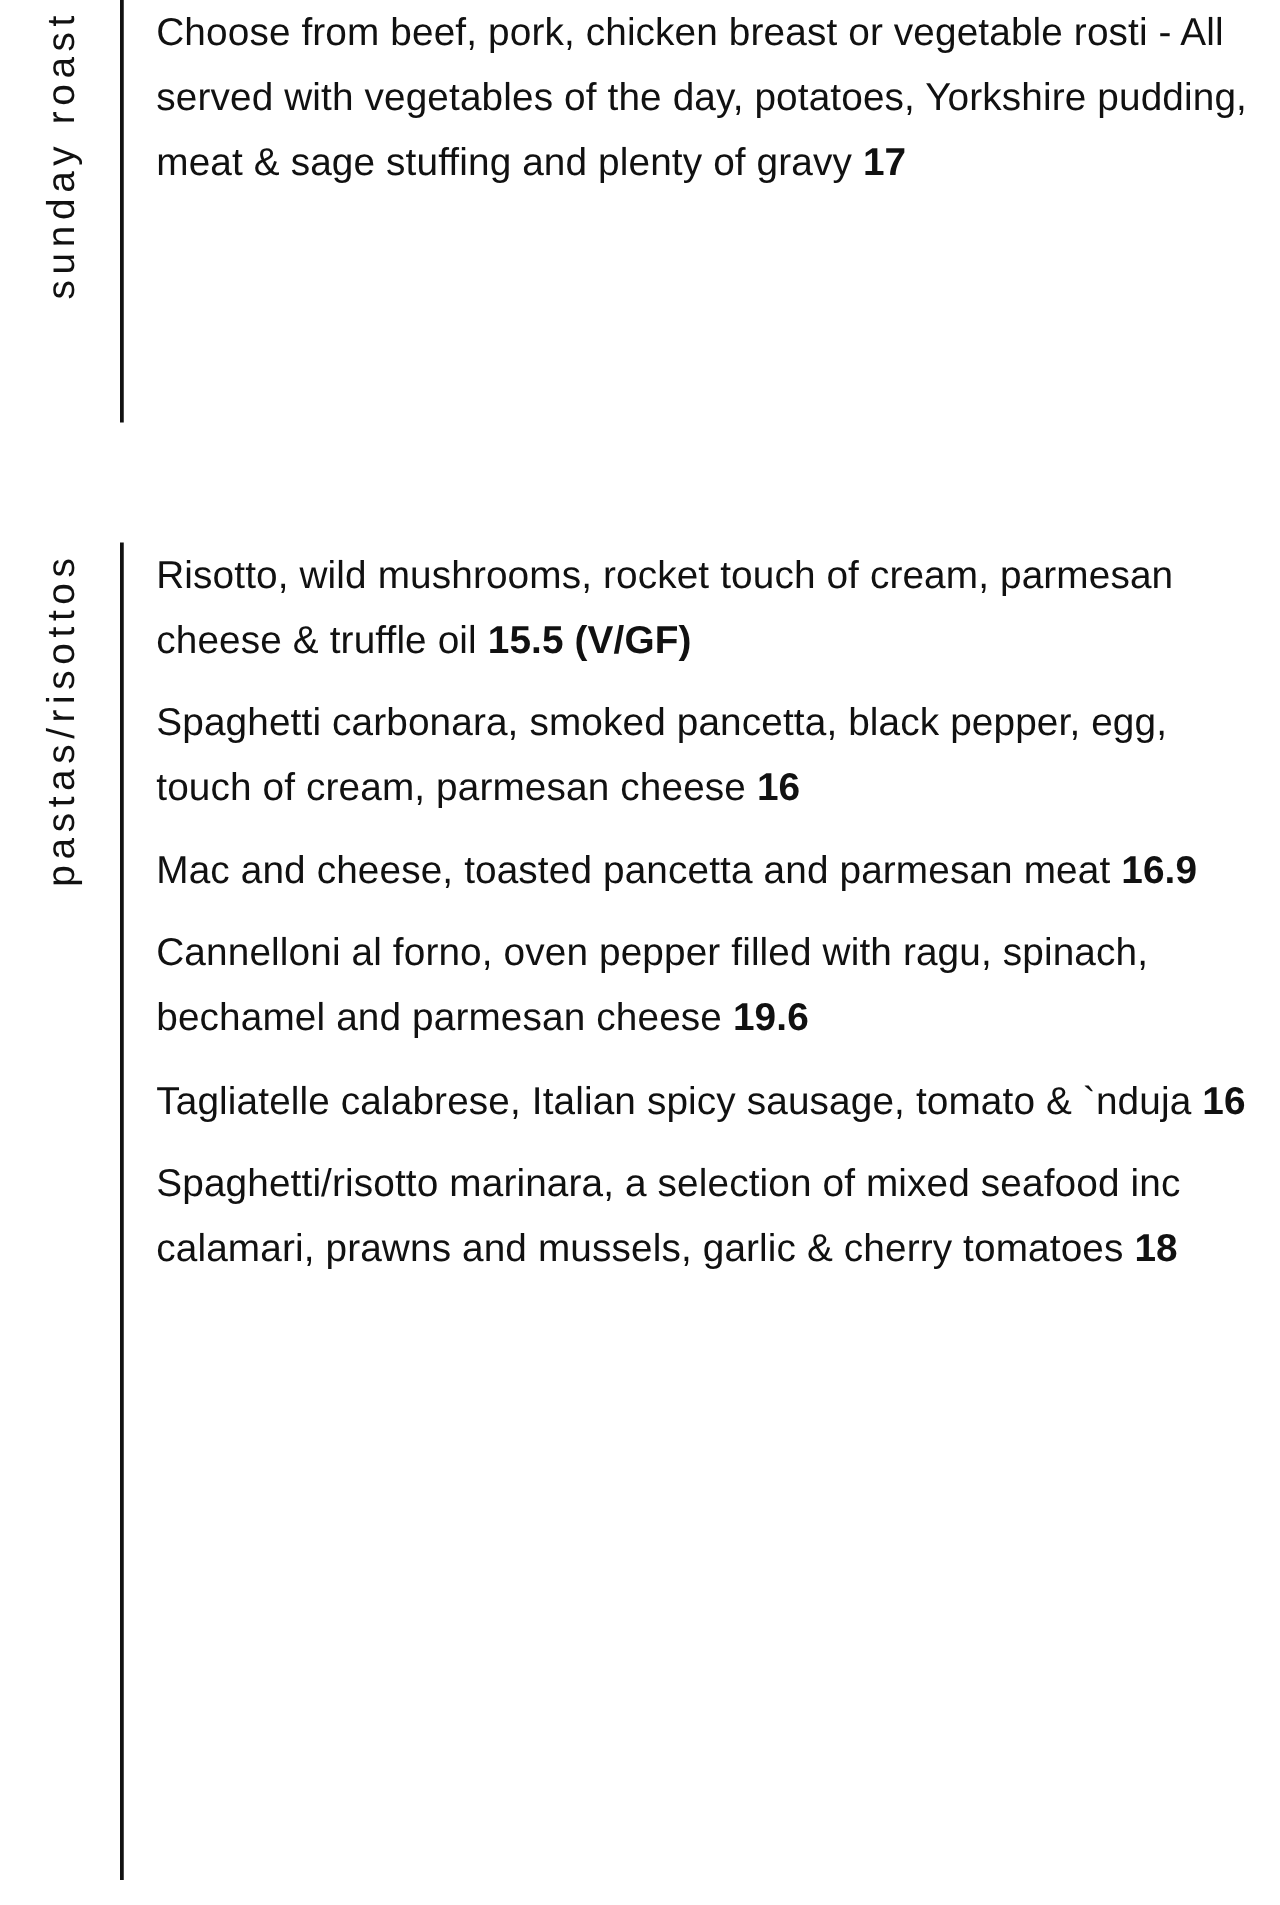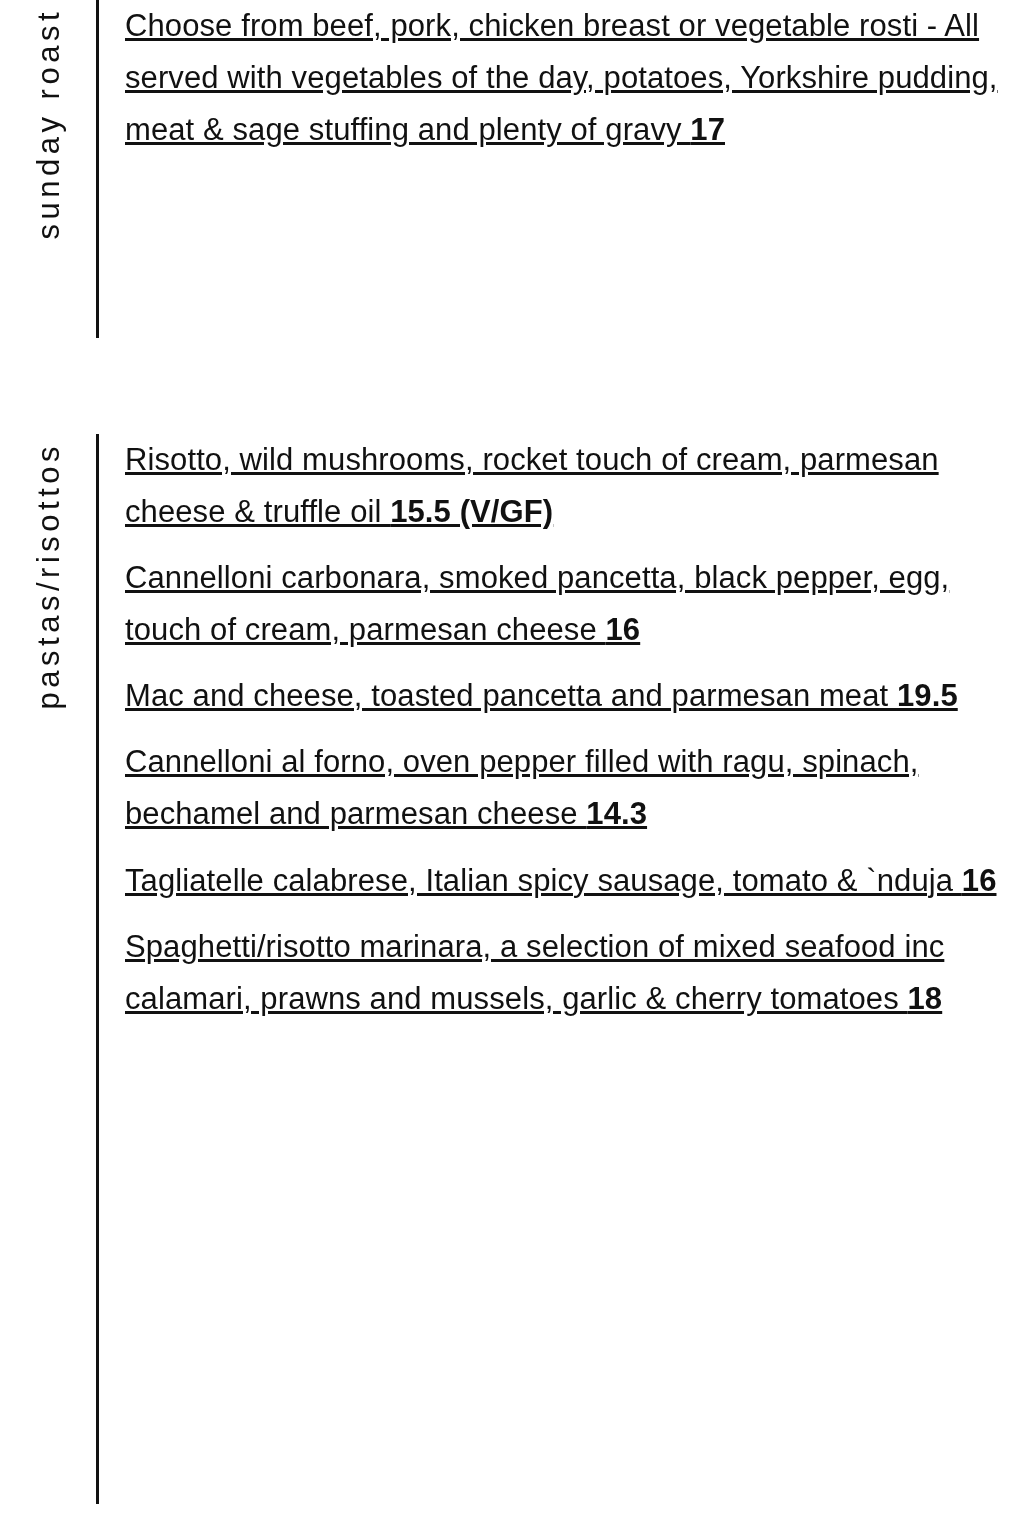--- a/index.html
+++ b/index.html
@@ -50,21 +50,20 @@
   .rule {
     width: 3px;
     flex: 0 0 3px;
     background: #111111;
     margin-right: 26px;
   }
   .items {
     flex: 1 1 auto;
     padding-right: 20px;
     box-sizing: border-box;
-    text-decoration: underline;
   }
   .item {
     font-size: 31px;
     line-height: 1.68;
     color: #111111;
     margin: 0 0 14px 0;
     font-family: "Liberation Sans", sans-serif;
     font-weight: 300;
     letter-spacing: 0.1px;
   }
@@ -103,21 +102,21 @@
 
   <div class="gap"></div>
 
   <div class="section" id="pasta-section">
     <div class="section-label-wrap">
       <div class="section-label">pastas/risottos</div>
     </div>
     <div class="rule"></div>
     <div class="items">
       <p class="item"><span>Risotto, wild mushrooms, rocket touch of cream, parmesan cheese &amp; truffle oil </span><b>15.5 (V/GF)</b></p>
-      <p class="item"><span>Cannelloni carbonara, smoked pancetta, black pepper, egg, touch of cream, parmesan cheese </span><b>16</b></p>
-      <p class="item"><span>Mac and cheese, toasted pancetta and parmesan meat </span><b>19.5</b></p>
-      <p class="item"><span>Cannelloni al forno, oven pepper filled with ragu, spinach, bechamel and parmesan cheese </span><b>14.3</b></p>
+      <p class="item"><span>Spaghetti carbonara, smoked pancetta, black pepper, egg, touch of cream, parmesan cheese </span><b>16</b></p>
+      <p class="item"><span>Mac and cheese, toasted pancetta and parmesan meat </span><b>16.9</b></p>
+      <p class="item"><span>Cannelloni al forno, oven pepper filled with ragu, spinach, bechamel and parmesan cheese </span><b>19.6</b></p>
       <p class="item"><span>Tagliatelle calabrese, Italian spicy sausage, tomato &amp; `nduja </span><b>16</b></p>
       <p class="item"><span>Spaghetti/risotto marinara, a selection of mixed seafood inc calamari, prawns and mussels, garlic &amp; cherry tomatoes </span><b>18</b></p>
     </div>
   </div>
 
 </div>
 
 </body></html>

